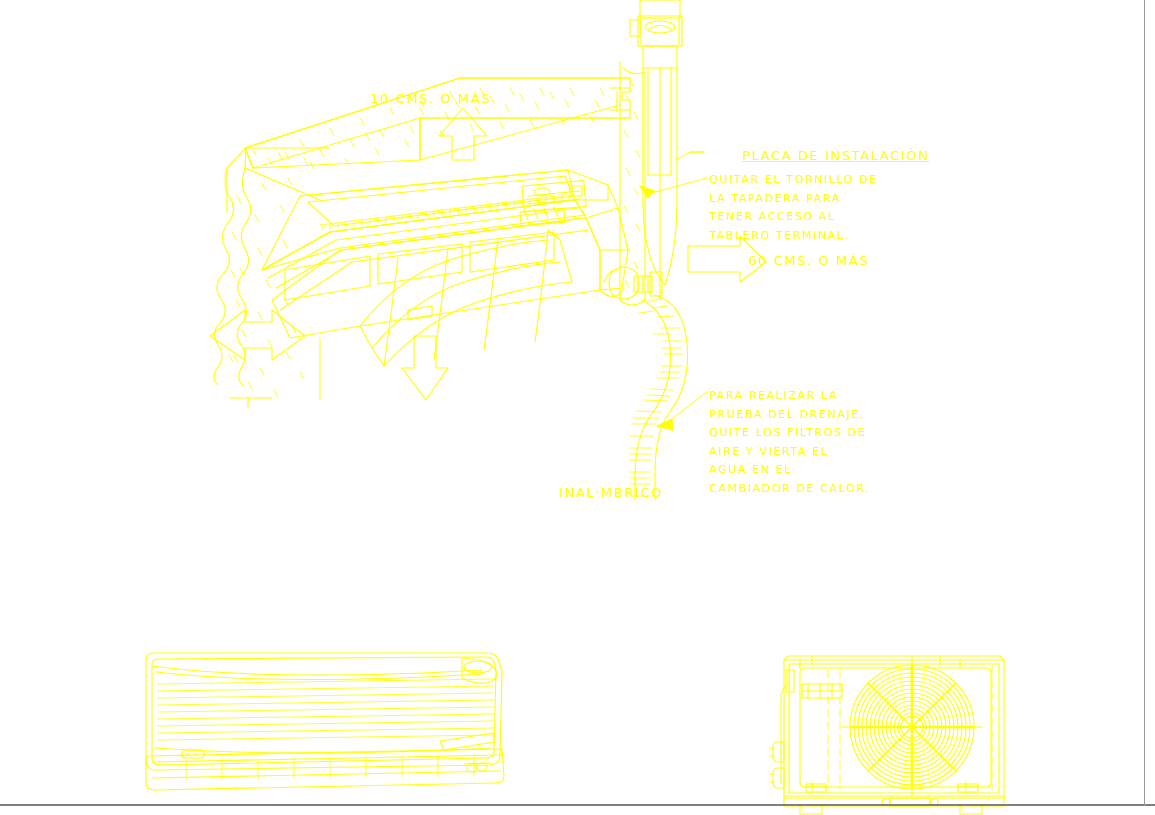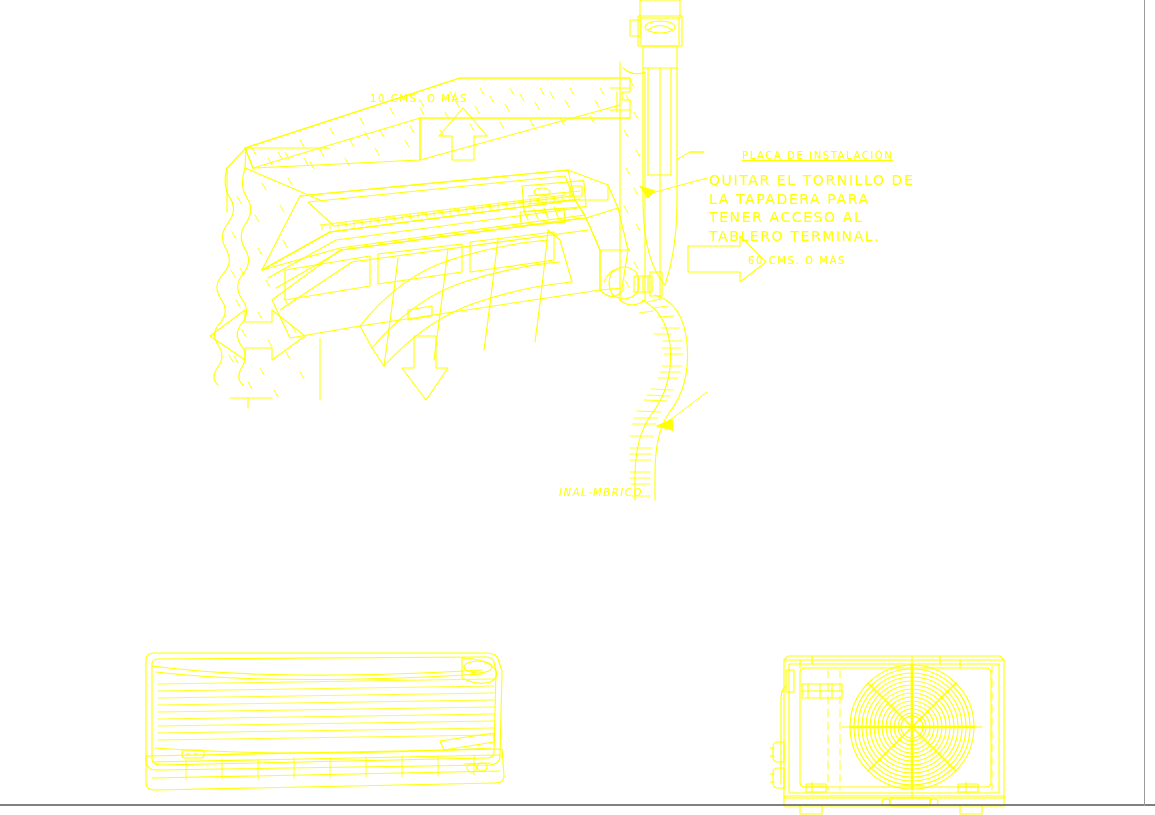--- a/index.html
+++ b/index.html
@@ -22,32 +22,32 @@
     position: absolute;
     left: 0;
     top: 0;
     width: 1155px;
     height: 815px;
   }
   .cad-label {
     position: absolute;
     color: #ffff00;
     font-family: "DejaVu Sans", sans-serif;
-    font-size: 10px;
+    font-size: 13px;
     letter-spacing: 1.6px;
     white-space: nowrap;
     line-height: 18.6px;
     text-transform: uppercase;
     font-weight: 400;
   }
   .cad-block {
     position: absolute;
     color: #ffff00;
     font-family: "DejaVu Sans", sans-serif;
-    font-size: 14px;
+    font-size: 11px;
     letter-spacing: 1.6px;
     line-height: 18.6px;
     text-transform: uppercase;
     white-space: pre;
   }
   .bottom-border {
     position: absolute;
     left: 0;
     top: 804px;
     width: 1155px;
@@ -370,19 +370,25 @@
   <div class="cad-label" style="left:742px; top:147px;text-decoration:underline;">PLACA DE INSTALACIÓN</div>
 
   <div class="cad-block" style="left:709px; top:171px;">QUITAR EL TORNILLO DE
 LA TAPADERA PARA
 TENER ACCESO AL
 TABLERO TERMINAL.</div>
 
   <div class="cad-label" style="left:748px; top:252px;">60 CMS. O MÁS</div>
 
 
-
-  <div class="cad-label" style="left:559px; top:484px;font-style:italic;">INAL·MBRICO</div>
+  <div class="cad-block" style="left:709px; top:387px;">PARA REALIZAR LA
+PRUEBA DEL DRENAJE,
+QUITE LOS FILTROS DE
+AIRE Y VIERTA EL
+AGUA EN EL
+CAMBIADOR DE CALOR.</div>
+
+  <div class="cad-label" style="left:559px; top:484px;">INAL·MBRICO</div>
 
   <div class="bottom-border"></div>
   <div class="right-border"></div>
 
 </div>
 
 </body></html>

